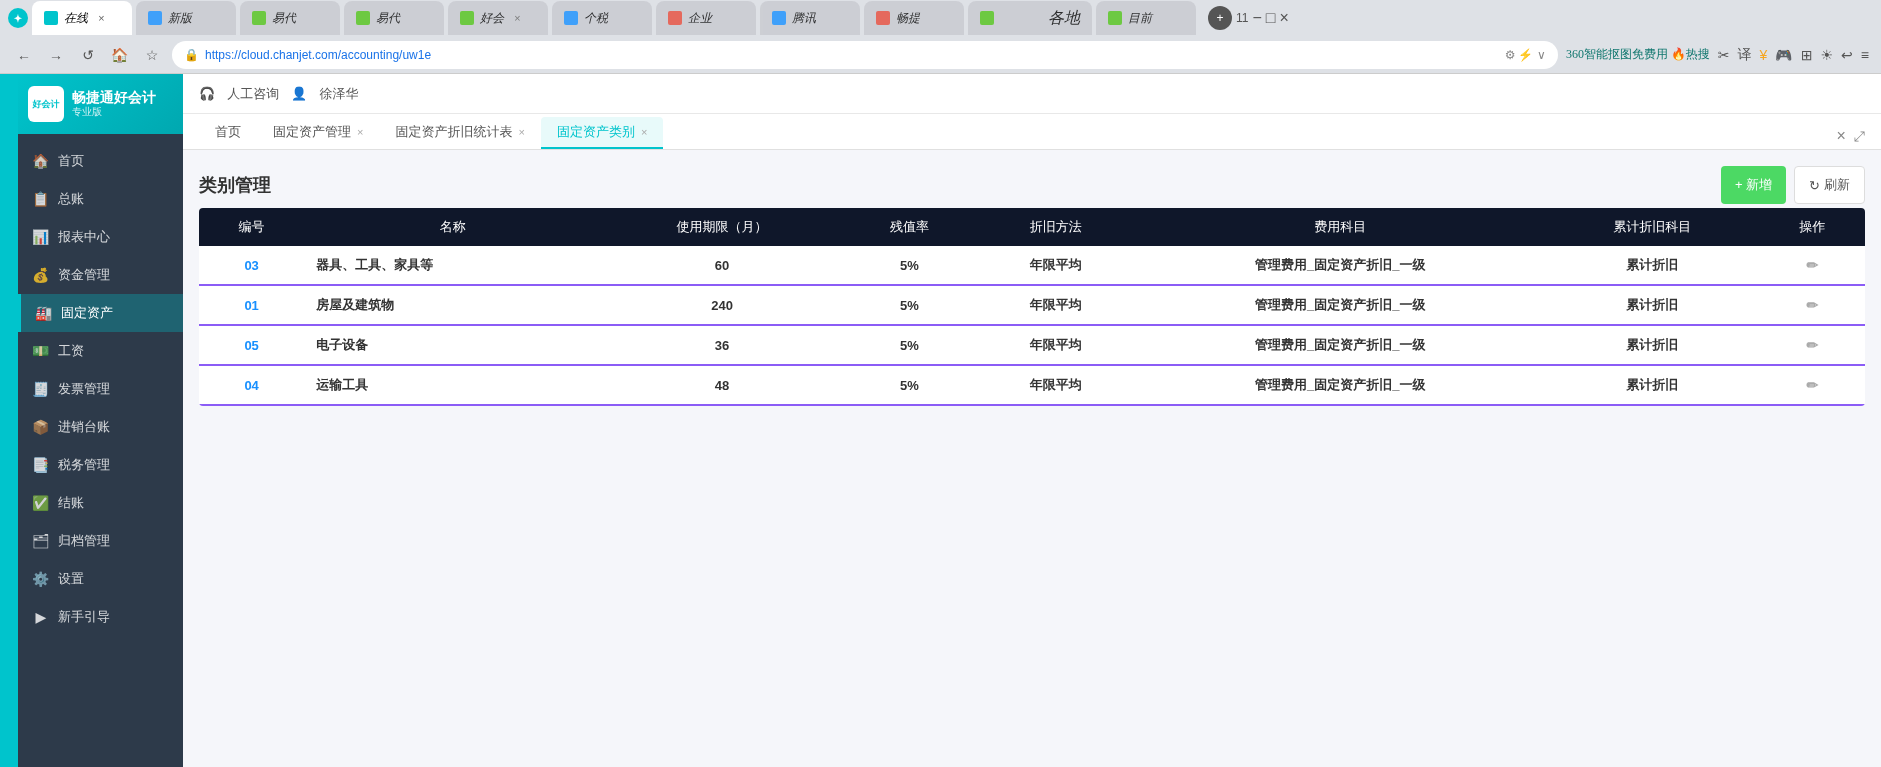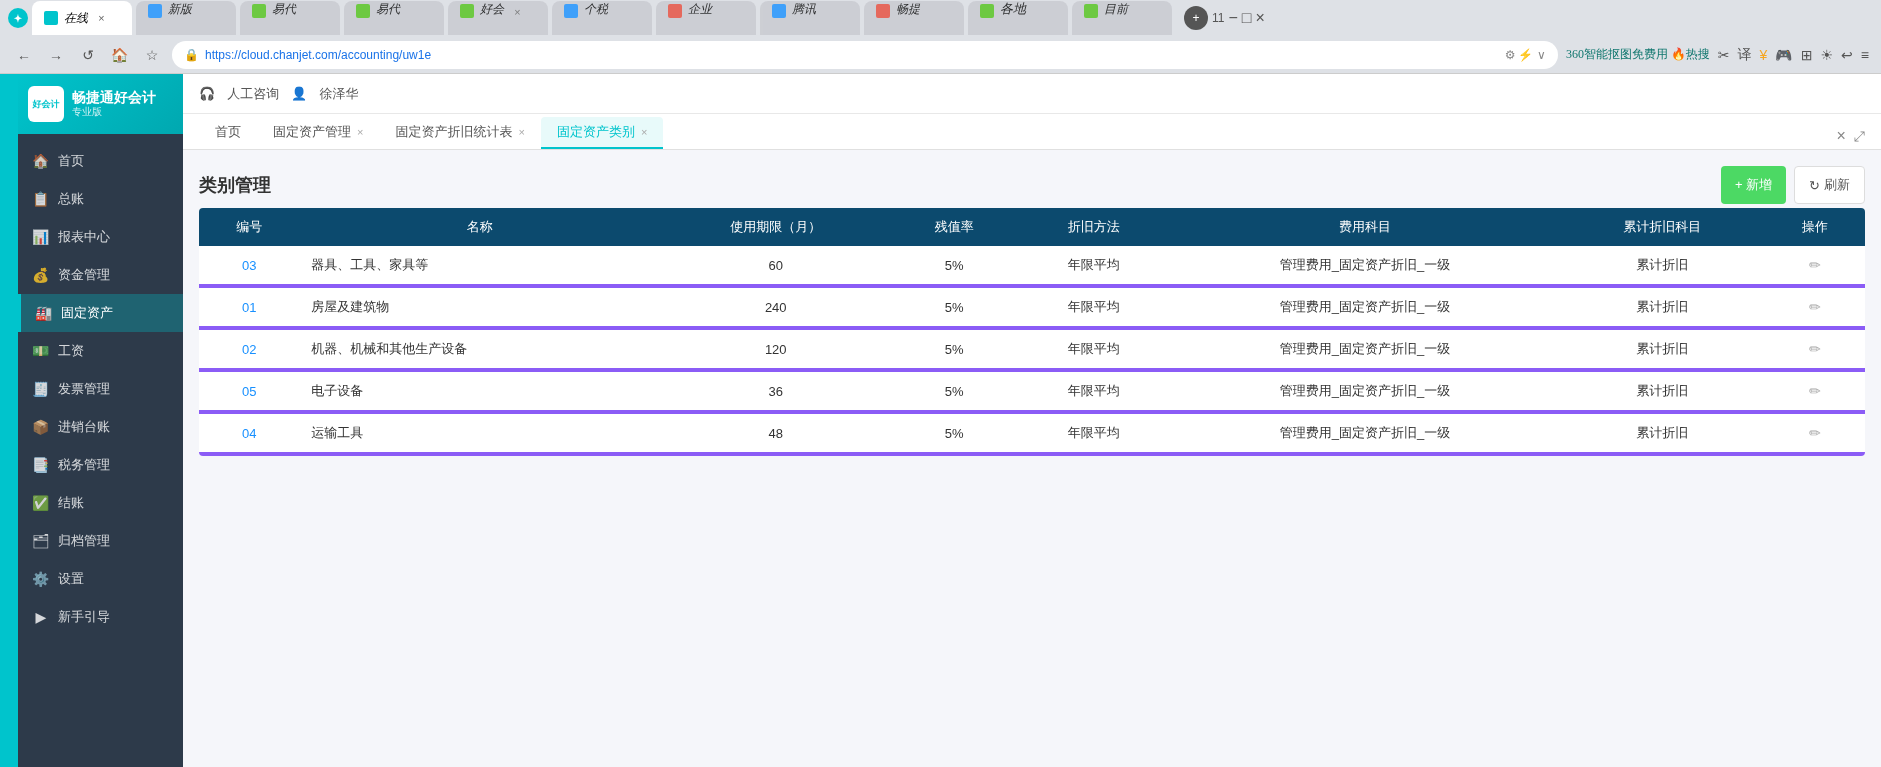--- a/index.html
+++ b/index.html
@@ -2,21 +2,21 @@
 <html><head>
   <meta charset="utf-8">
   <style>
     * { margin: 0; padding: 0; box-sizing: border-box; }
     body { font-family: 'Microsoft YaHei', Arial, sans-serif; font-size: 13px; background: #f0f2f5; overflow: hidden; }
 
     
     .browser-chrome { background: #dee1e6; height: 36px; display: flex; align-items: center; padding: 0 8px; gap: 4px; }
     .tab { background: #fff; border-radius: 8px 8px 0 0; padding: 17px 12px; height: 32px; display: flex; align-items: center; gap: 6px; font-size: 12px; white-space: nowrap; min-width: 100px; max-width: 160px; overflow: hidden; font-style: italic; }
     .tab.active { background: #fff; }
-    .tab.inactive { background: #c8cad0; opacity: 0.8; align-items: flex-end; }
+    .tab.inactive { background: #c8cad0; opacity: 0.8; }
     .tab-close { font-size: 11px; color: #666; cursor: pointer; margin-left: 4px; }
     .tab-favicon { width: 14px; height: 14px; border-radius: 2px; display: inline-block; flex-shrink: 0; }
 
     .address-bar { background: #dee1e6; height: 38px; display: flex; align-items: center; padding: 0 12px; gap: 8px; border-bottom: 1px solid #ccc; }
     .nav-btn { width: 24px; height: 24px; display: flex; align-items: center; justify-content: center; border-radius: 50%; cursor: pointer; color: #555; font-size: 14px; }
     .url-bar { flex: 1; background: #fff; border-radius: 20px; height: 28px; display: flex; align-items: center; padding: 0 12px; font-size: 12px; color: #333; gap: 6px; }
     .url-text { color: #1a73e8; font-size: 12px; }
     .search-area { display: flex; align-items: center; gap: 6px; font-size: 12px; color: #0f766e; font-family: Liberation Serif, serif; }
 
     
@@ -57,23 +57,23 @@
     
     .page-content { flex: 1; overflow-y: auto; padding: 16px; }
     .page-title-row { display: flex; align-items: center; justify-content: space-between; margin-bottom: 4px; }
     .page-title { font-size: 18px; font-weight: bold; color: #333; }
     .action-btns { display: flex; gap: 8px; }
     .btn-primary { background: #4cd964; color: #fff; border: none; border-radius: 4px; padding: 10px 14px; cursor: pointer; font-size: 13px; display: flex; align-items: center; gap: 4px; }
     .btn-default { background: #fff; color: #555; border: 1px solid #ddd; border-radius: 4px; padding: 6px 14px; cursor: pointer; font-size: 13px; display: flex; align-items: center; gap: 4px; }
 
     
     .data-table { width: 100%; border-collapse: collapse; background: #fff; border-radius: 4px; overflow: hidden; }
-    .data-table thead tr { background: #0c4a6e; color: #fff; }
+    .data-table thead tr { background: #0f172a; color: #fff; }
     .data-table thead th { padding: 10px 12px; text-align: center; font-size: 13px; font-weight: normal; white-space: nowrap; }
-    .data-table tbody tr { border-bottom: 4px solid #8b5cf6; }
+    .data-table tbody tr { border-bottom: 2px solid #8b5cf6; font-weight: bold; }
     .data-table tbody td { padding: 10px 12px; text-align: center; font-size: 13px; color: #333; }
     .data-table tbody td.code { color: #1890ff; cursor: pointer; }
     .data-table tbody td.name { text-align: left; }
     .edit-icon { color: #aaa; cursor: pointer; font-size: 14px; }
 
     
     ::-webkit-scrollbar { width: 6px; height: 6px; }
     ::-webkit-scrollbar-track { background: #f0f0f0; }
     ::-webkit-scrollbar-thumb { background: #ccc; border-radius: 3px; }
   </style>
@@ -118,21 +118,21 @@
   <div class="tab inactive">
     <div class="tab-favicon" style="background:#1890ff;"></div>
     <span style="font-size:12px;">腾讯</span>
   </div>
   <div class="tab inactive">
     <div class="tab-favicon" style="background:#e74c3c;"></div>
     <span style="font-size:12px;">畅提</span>
   </div>
   <div class="tab inactive">
     <div class="tab-favicon" style="background:#52c41a;"></div>
-    <span style="font-size:13px;">各地</span>
+    <span style="font-size:16px;margin-left:48px;">各地</span>
   </div>
   <div class="tab inactive">
     <div class="tab-favicon" style="background:#52c41a;"></div>
     <span style="font-size:12px;">目前</span>
   </div>
 
   <div style="margin-left:8px;display:flex;align-items:center;gap:4px;">
     <div style="width:24px;height:24px;background:#555;border-radius:50%;display:flex;align-items:center;justify-content:center;color:#fff;font-size:12px;cursor:pointer;">+</div>
     <span style="color:#555;font-size:12px;cursor:pointer;">11</span>
     <span style="color:#555;font-size:16px;cursor:pointer;">−</span>
@@ -303,30 +303,20 @@
       <td>5%</td>
       <td>年限平均</td>
       <td>管理费用_固定资产折旧_一级</td>
       <td>累计折旧</td>
       <td><span class="edit-icon">✏</span></td>
     </tr>
             <tr>
       <td class="code">01</td>
       <td class="name">房屋及建筑物</td>
       <td>240</td>
-      <td>5%</td>
-      <td>年限平均</td>
-      <td>管理费用_固定资产折旧_一级</td>
-      <td>累计折旧</td>
-      <td><span class="edit-icon">✏</span></td>
-    </tr>
-            <tr>
-      <td class="code">02</td>
-      <td class="name">机器、机械和其他生产设备</td>
-      <td>120</td>
       <td>5%</td>
       <td>年限平均</td>
       <td>管理费用_固定资产折旧_一级</td>
       <td>累计折旧</td>
       <td><span class="edit-icon">✏</span></td>
     </tr>
             <tr>
       <td class="code">05</td>
       <td class="name">电子设备</td>
       <td>36</td>

